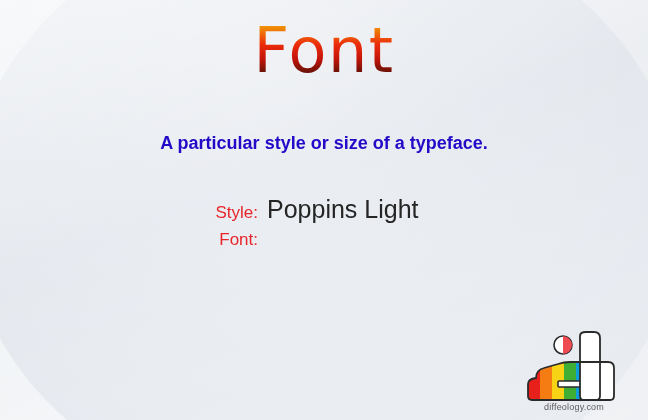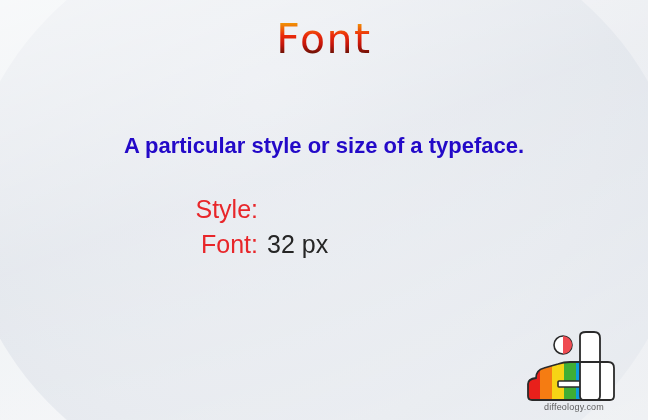--- a/index.html
+++ b/index.html
@@ -43,21 +43,21 @@
   .title-wrap {
     position: absolute;
     left: 0;
     right: 0;
     top: 17px;
     text-align: center;
   }
   .title {
     display: inline-block;
     font-family: "DejaVu Sans", sans-serif;
-    font-size: 41px;
+    font-size: 62px;
     font-weight: 400;
     letter-spacing: 1.5px;
     line-height: 1.1;
     background-image: linear-gradient(180deg,
         #f2b705 0%,
         #f08a06 16%,
         #ec2c0b 40%,
         #c3140a 62%,
         #5e1205 84%,
         #1a0a04 100%);
@@ -71,21 +71,21 @@
   .subtitle-wrap {
     position: absolute;
     left: 0;
     right: 0;
     top: 133px;
     text-align: center;
   }
   .subtitle {
     display: inline-block;
     font-family: "Liberation Sans", sans-serif;
-    font-size: 22px;
+    font-size: 18px;
     font-weight: bold;
     color: #2309c8;
     letter-spacing: 0px;
   }
 
   
   .specs {
     position: absolute;
     left: 0;
     right: 0;
@@ -96,21 +96,21 @@
     gap: 6px;
   }
   .spec-row {
     display: flex;
     align-items: baseline;
     width: 300px;
   }
   .spec-label {
     flex: 0 0 84px;
     text-align: right;
-    font-size: 25px;
+    font-size: 17px;
     font-weight: 400;
     color: #e8262a;
     font-family: "Liberation Sans", sans-serif;
     white-space: nowrap;
   }
   .spec-value {
     margin-left: 9px;
     font-size: 25px;
     font-weight: 400;
     color: #252525;
@@ -154,24 +154,24 @@
     <span class="title">Font</span>
   </div>
 
   <div class="subtitle-wrap">
     <span class="subtitle">A particular style or size of a typeface.</span>
   </div>
 
   <div class="specs">
     <div class="spec-row">
       <span class="spec-label">Style:</span>
+      <span class="spec-value">Poppins Light</span>
     </div>
     <div class="spec-row">
       <span class="spec-label">Font:</span>
-      <span class="spec-value">32 px</span>
     </div>
   </div>
 
   <div class="logo">
     <svg viewBox="0 0 112 88" xmlns="http://www.w3.org/2000/svg">
       <defs>
         <clipPath id="baseClip">
           <path d="M18 52 Q18 44 26 42 L40 38 Q46 36 52 36 L90 36 Q96 36 96 42 L96 70 Q96 74 92 74 L14 74 Q10 74 10 70 L10 58 Q10 53 18 52 Z"></path>
         </clipPath>
         <clipPath id="stemClip">

